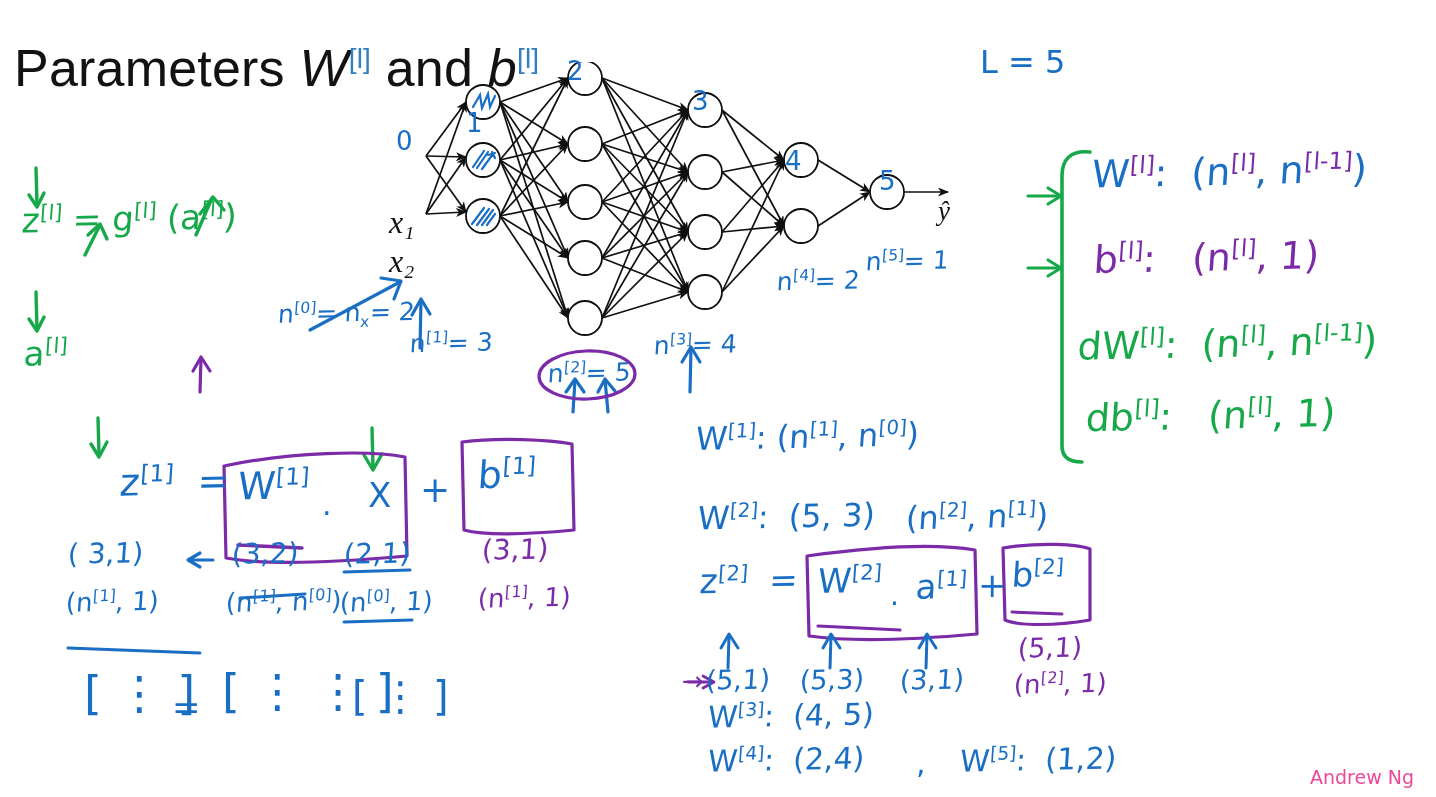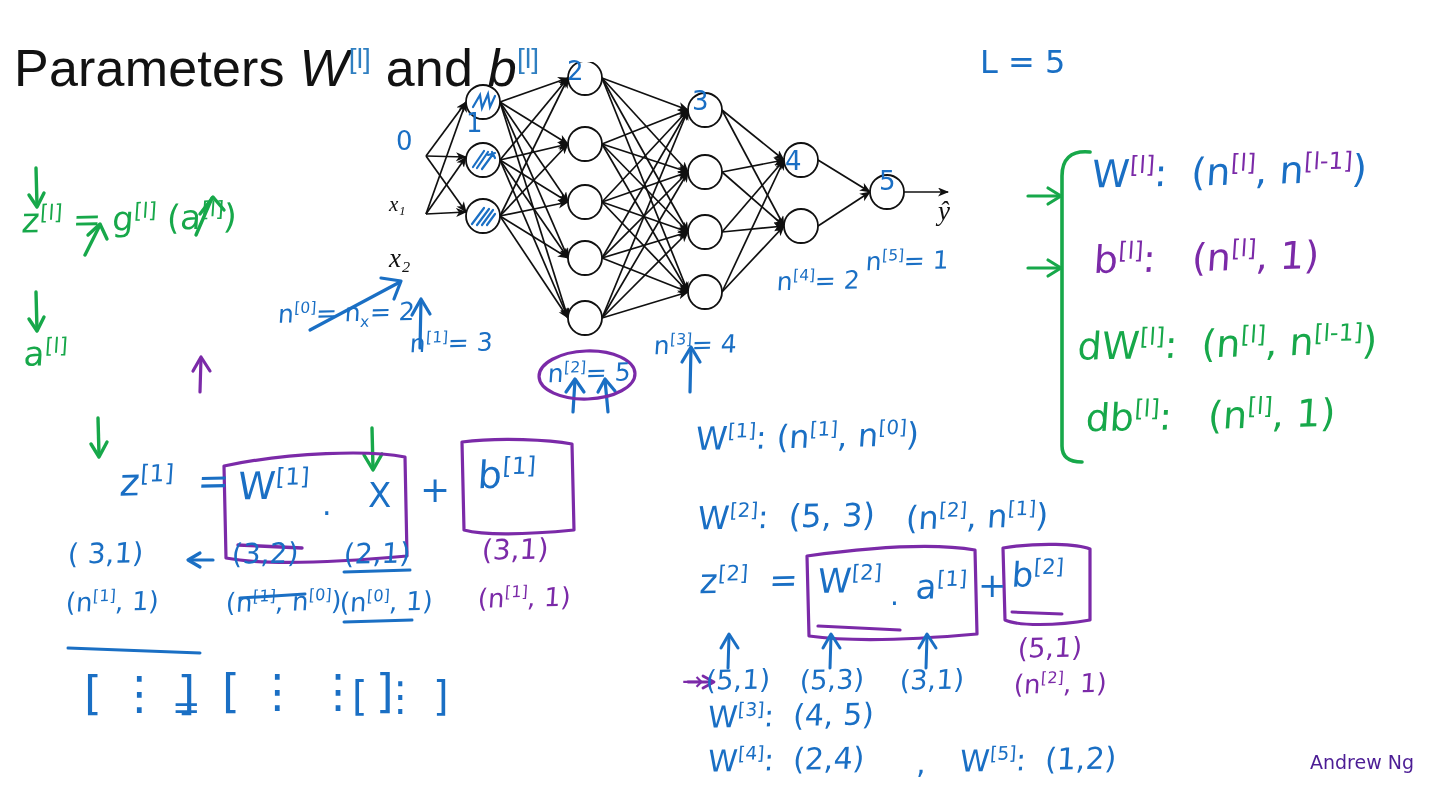--- a/index.html
+++ b/index.html
@@ -34,23 +34,23 @@
   .hw .sb{font-size:.62em; vertical-align:sub;}
 
   .skew{display:inline-block;transform:skewX(-5deg) rotate(-1.2deg);}
 
   
   #network{left:400px; top:62px; width:560px; height:330px;}
   #network svg{display:block;}
 
   
   #signature{
-    right:22px; bottom:24px;
+    right:22px; bottom:9px;
     font-family:"DejaVu Sans", sans-serif;
-    font-size:19px; color:#4c1d95;
+    font-size:19px; color:#ec4899;
   }
 
   
   .overlay{position:absolute;left:0;top:0;width:1436px;height:797px;
            pointer-events:none;}
 </style>
 </head>
 <body>
 
 <div class="abs" id="slide-title">
@@ -258,22 +258,22 @@
   <span>a</span><span class="sp">[l]</span>
 </div>
 
 <div class="abs hw blue" style="left:396px; top:128px; font-size:26px;">0</div>
 <div class="abs hw blue" style="left:466px; top:110px; font-size:26px;">1</div>
 <div class="abs hw blue" style="left:567px; top:58px; font-size:26px;">2</div>
 <div class="abs hw blue" style="left:692px; top:88px; font-size:26px;">3</div>
 <div class="abs hw blue" style="left:785px; top:148px; font-size:26px;">4</div>
 <div class="abs hw blue" style="left:879px; top:168px; font-size:26px;">5</div>
 
-<div class="abs" style="left:389px; top:192px; font-size:21px; color:#111; font-family:'Liberation Serif',serif; font-style:italic;">x₁</div>
-<div class="abs" style="left:389px; top:243px; font-size:27px; color:#111; font-family:'Liberation Serif',serif; font-style:italic;">x₂</div>
+<div class="abs" style="left:389px; top:204px; font-size:32px; color:#111; font-family:'Liberation Serif',serif; font-style:italic;">x₁</div>
+<div class="abs" style="left:389px; top:243px; font-size:32px; color:#111; font-family:'Liberation Serif',serif; font-style:italic;">x₂</div>
 
 <div class="abs" style="left:938px; top:196px; font-size:27px; color:#111; font-family:'Liberation Serif',serif; font-style:italic;">ŷ</div>
 
 <div class="abs hw blue skew" style="left:278px; top:300px; font-size:25px;">
   <span>n</span><span class="sp">[0]</span><span>= n</span><span class="sb">x</span><span>= 2</span>
 </div>
 
 <div class="abs hw blue skew" style="left:410px; top:330px; font-size:25px;">
   <span>n</span><span class="sp">[1]</span><span>= 3</span>
 </div>

